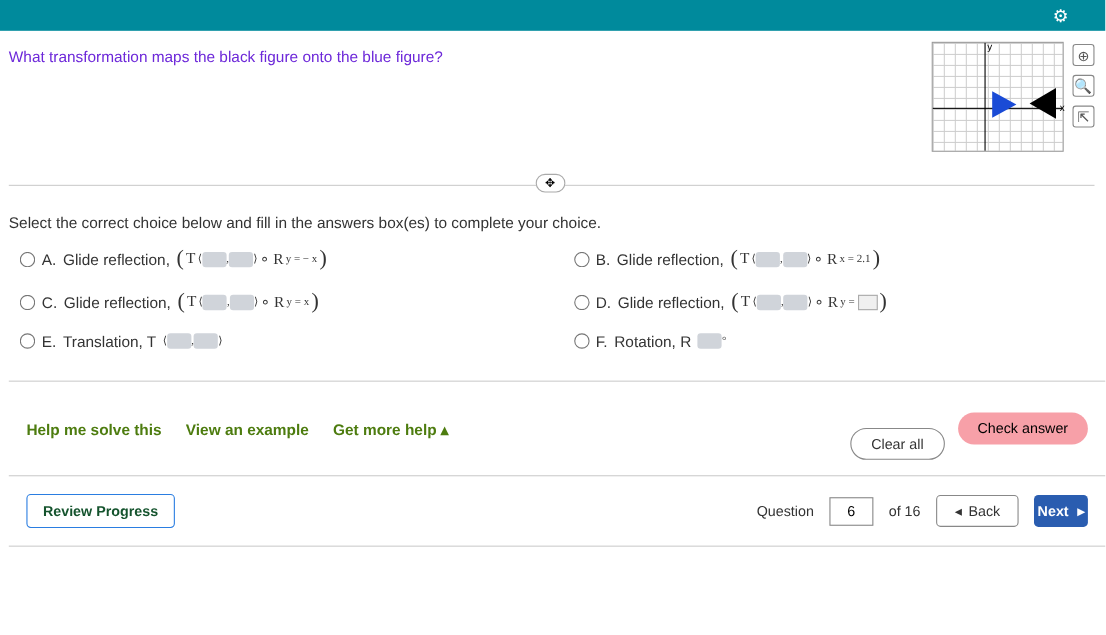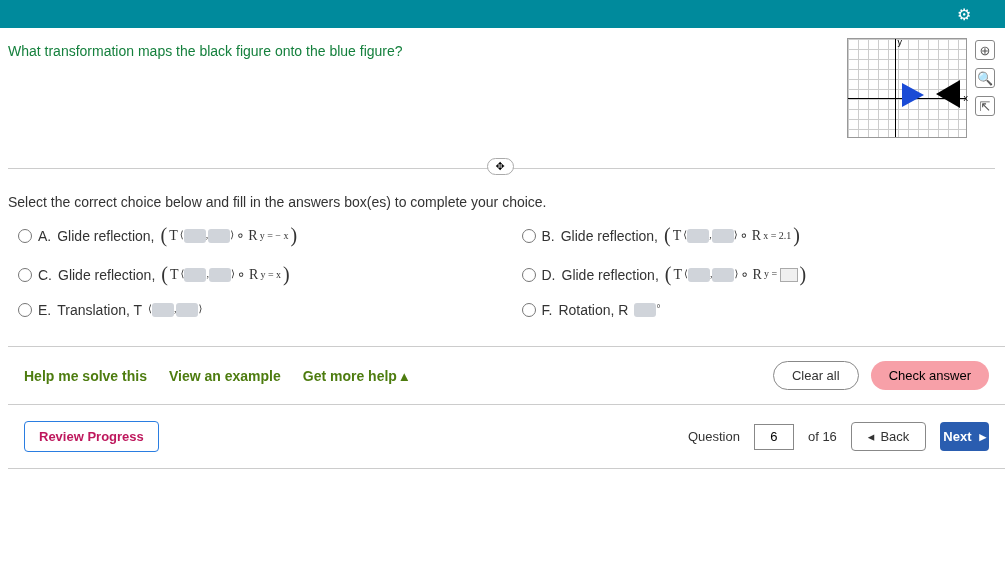--- a/index.html
+++ b/index.html
@@ -28,21 +28,21 @@
       position: relative;
     }
     .question-row {
       display: flex;
       justify-content: space-between;
       align-items: flex-start;
       padding-right: 10px;
     }
     .question-text {
       font-size: 14px;
-      color: #15803d;
+      color: #6d28d9;
       padding-top: 5px;
     }
     .figure-area {
       display: flex;
       align-items: flex-start;
     }
     .graph {
       width: 120px;
       height: 100px;
       border: 1px solid #999;
@@ -137,35 +137,35 @@
       justify-content:space-between;
       align-items:center;
     }
     .help-links {
       display:flex; gap:22px; font-size:14px; font-weight:bold; color:#4d7c0f;
     }
     .help-links span { cursor:pointer; }
     .help-actions { display:flex; gap:12px; align-items:center;}
     .btn-clear {
       border:1px solid #888; background:#fff; border-radius:18px;
-      padding:6px 18px; font-size:13px; cursor:pointer; color:#333;
+      padding:6px 18px; font-size:13px; cursor:pointer; color:#333;margin-top:28px;
     }
     .btn-check {
       border:none; background:#f7a0a8; color:#000000; border-radius:18px;
       padding:7px 18px; font-size:13px; font-weight:normal; cursor:pointer;
     }
     .nav-row {
       padding:16px 16px;
       display:flex;
       justify-content:space-between;
       align-items:center;
       border-bottom:1px solid #ccc;
     }
     .btn-review {
-      border:1px solid #2a7de1; background:#fff; color:#be185d;
+      border:1px solid #2a7de1; background:#fff; color:#14532d;
       border-radius:4px; padding:7px 14px; font-size:13px; font-weight:bold;
       cursor:pointer;
     }
     .nav-right { display:flex; align-items:center; gap:14px; font-size:13px; color:#333;}
     .q-box {
       border:1px solid #888; width:40px; height:26px;
       text-align:center; font-size:13px; padding:3px;
     }
     .btn-back {
       border:1px solid #888; background:#fff; border-radius:4px;

